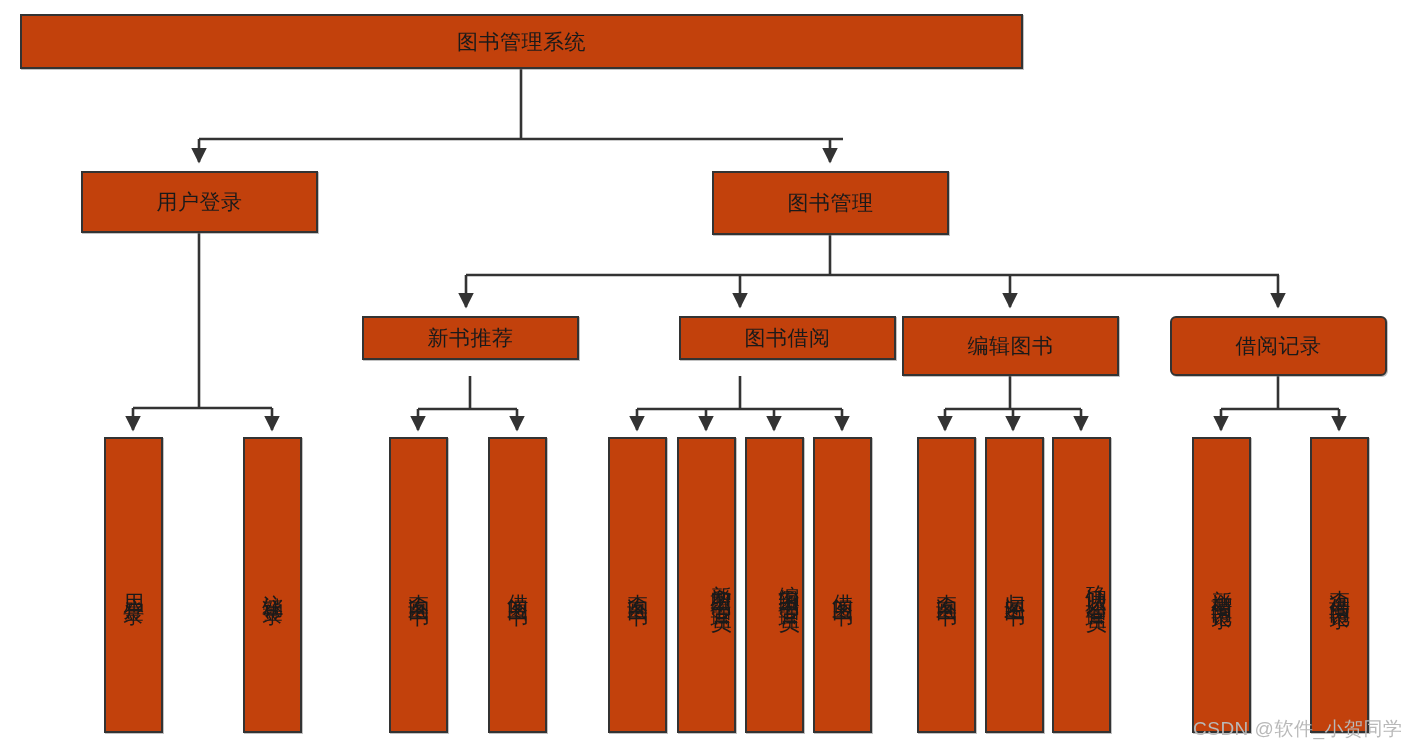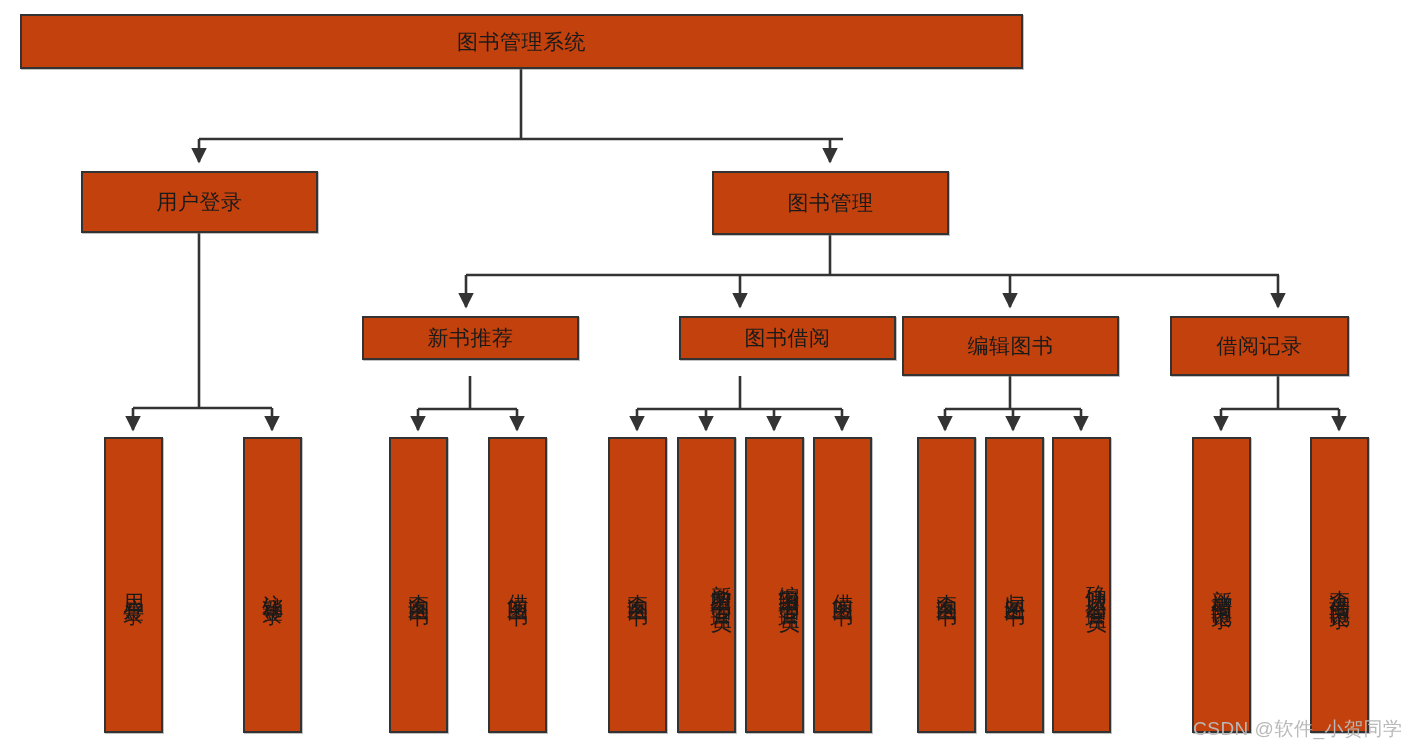--- a/index.html
+++ b/index.html
@@ -131,21 +131,21 @@
 
   <div class="node node-h" style="left:362px; top:316px; width:217px; height:44px;">
     <span>新书推荐</span>
   </div>
   <div class="node node-h" style="left:632px; top:316px; width:217px; height:44px;margin-left:47px;">
     <span>图书借阅</span>
   </div>
   <div class="node node-h" style="left:902px; top:316px; width:217px; height:60px;">
     <span>编辑图书</span>
   </div>
-  <div class="node node-h" style="left:1170px; top:316px; width:179px; height:60px;">
+  <div class="node node-h" style="left:1170px; top:316px; width:217px; height:60px;border-radius:6px;">
     <span>借阅记录</span>
   </div>
 
   <div class="node node-v pad-mid" style="left:104px; top:437px; width:59px; height:296px;">
     <span>用户登录</span>
   </div>
   <div class="node node-v pad-mid" style="left:243px; top:437px; width:59px; height:296px;">
     <span>注销登录</span>
   </div>
 

